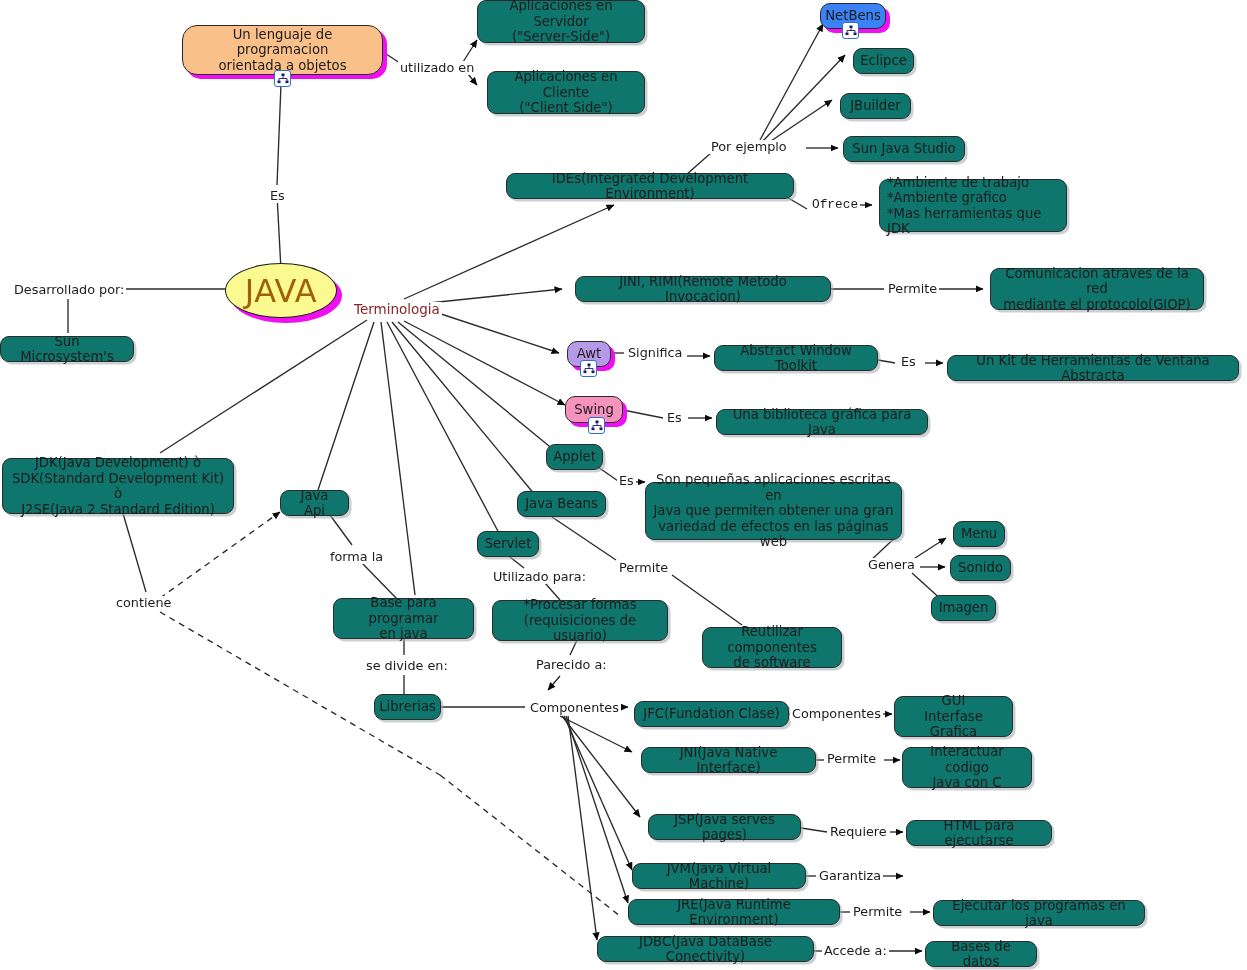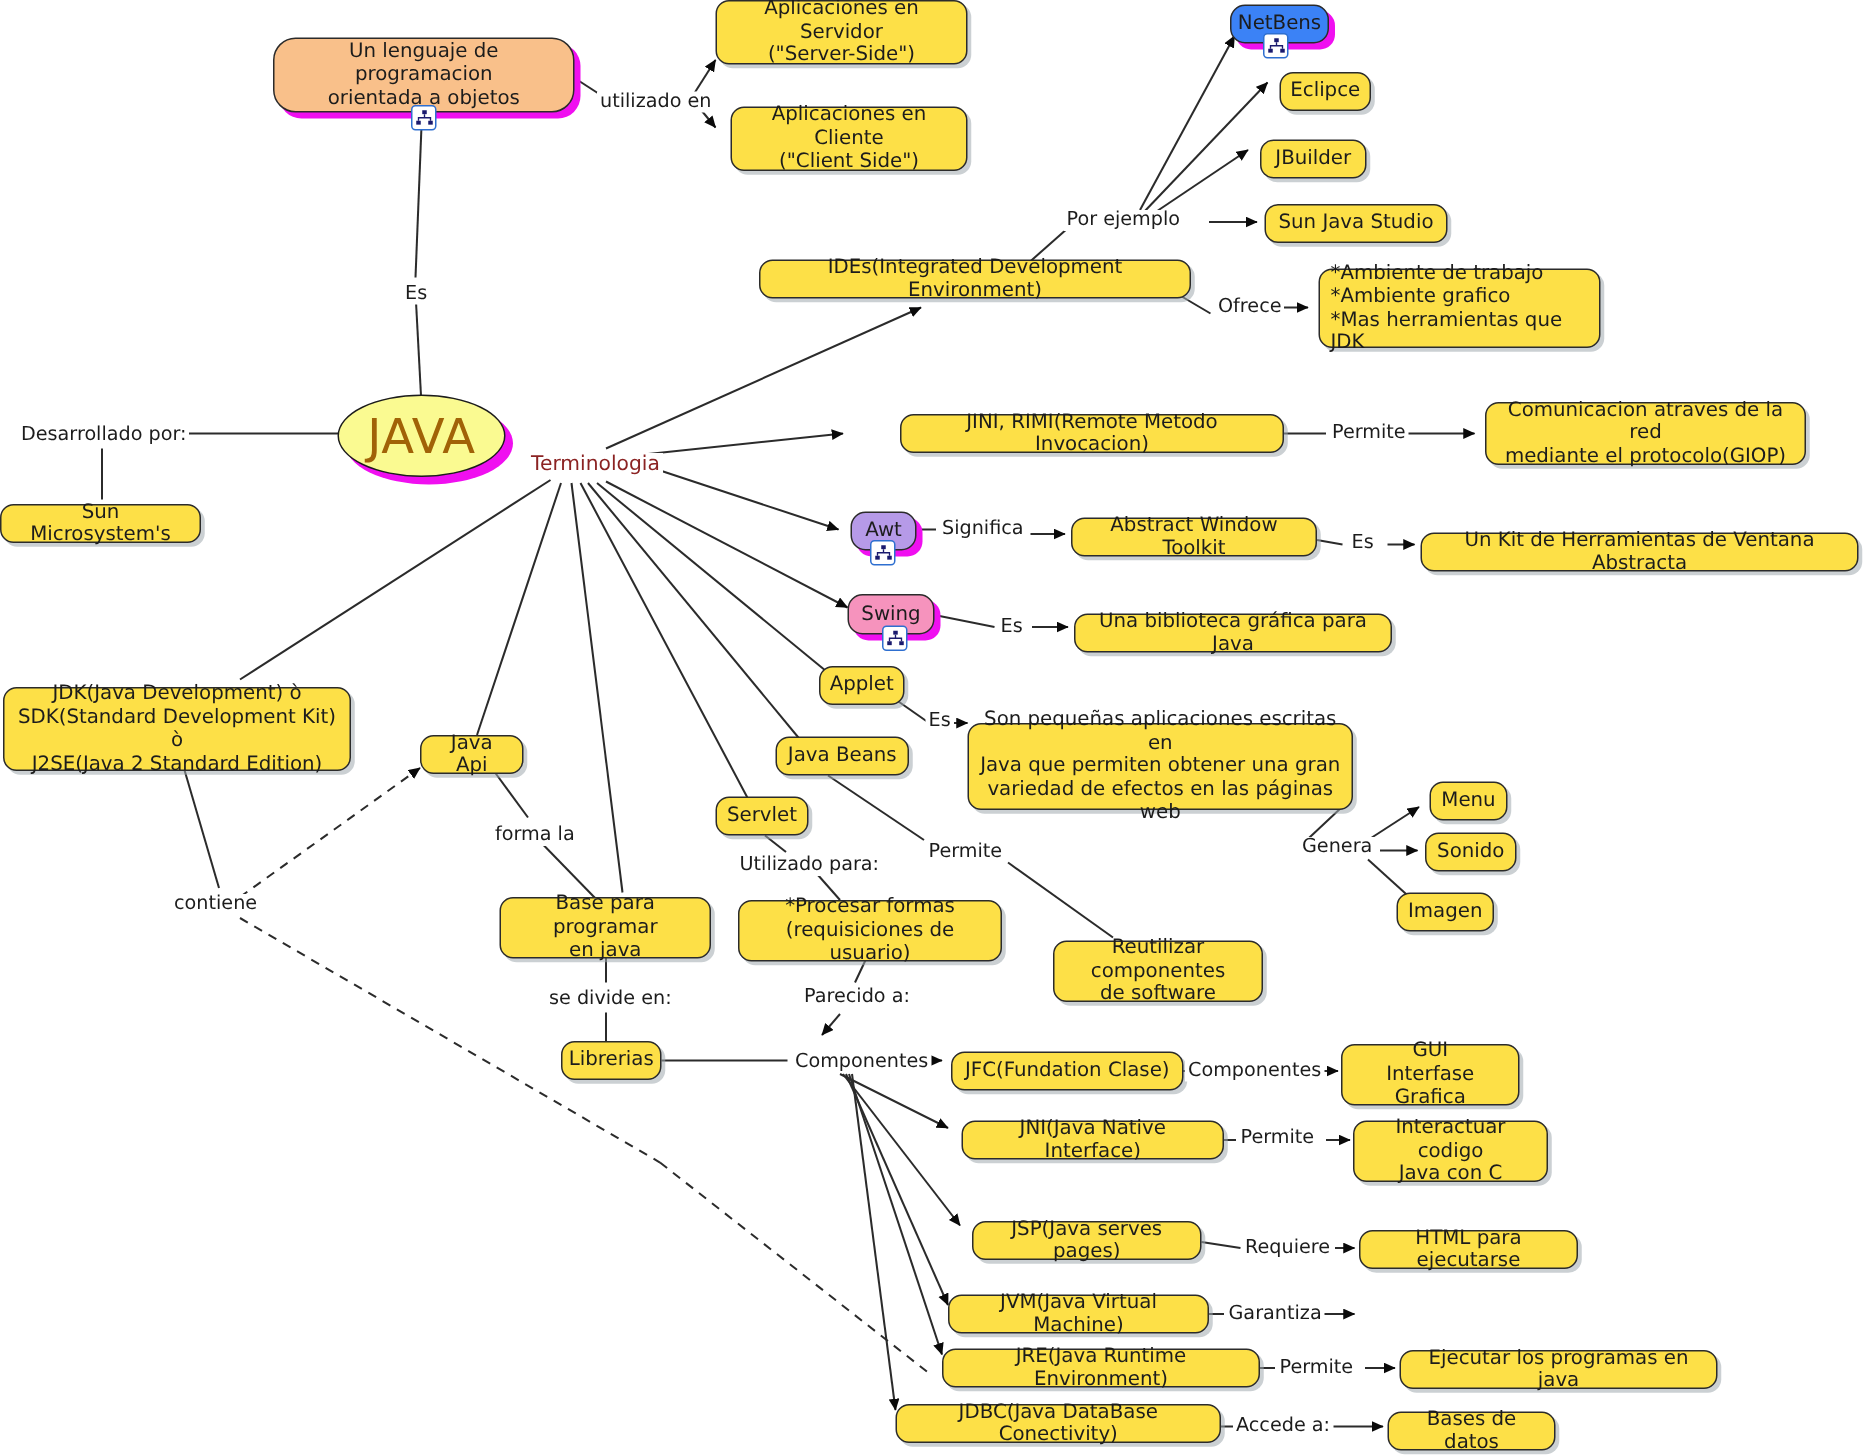--- a/index.html
+++ b/index.html
@@ -18,21 +18,21 @@
   #edges {
     position: absolute;
     left: 0; top: 0;
     width: 1247px;
     height: 970px;
     pointer-events: none;
   }
   .node {
     position: absolute;
     box-sizing: border-box;
-    background: #fde047;
+    background: #0f766e;
     border: 1.3px solid #2b2b2b;
     border-radius: 9px;
     color: #1c1c1c;
     font-size: 13.2px;
     line-height: 15.5px;
     text-align: center;
     display: flex;
     align-items: center;
     justify-content: center;
     padding: 2px 7px;
@@ -230,21 +230,21 @@
 
   <div class="node" style="left:853px; top:48px; width:61px; height:26px;">Eclipce</div>
   <div class="node" style="left:840px; top:93px; width:71px; height:26px;">JBuilder</div>
   <div class="node" style="left:843px; top:136px; width:122px; height:26px;">Sun Java Studio</div>
 
   <div class="node" style="left:506px; top:173px; width:288px; height:26px;">IDEs(Integrated Development Environment)</div>
   <div class="node" style="left:879px; top:179px; width:188px; height:53px; justify-content:flex-start; text-align:left;">*Ambiente  de trabajo
 *Ambiente grafico
 *Mas herramientas que JDK</div>
 
-  <div class="node" style="left:600px; top:276px; width:256px; height:26px;">JINI, RIMI(Remote Metodo Invocacion)</div>
+  <div class="node" style="left:575px; top:276px; width:256px; height:26px;">JINI, RIMI(Remote Metodo Invocacion)</div>
   <div class="node" style="left:990px; top:268px; width:214px; height:42px;">Comunicacion  atraves de la red
 mediante el protocolo(GIOP)</div>
 
   <div class="node purple shadow-magenta" style="left:567px; top:341px; width:44px; height:26px;">Awt</div>
   <div class="mini-icon" style="left:580px; top:360px;">
     <svg width="12" height="12" viewBox="0 0 12 12">
         <rect x="4.5" y="0.5" width="3" height="2.6" fill="#1a1a6e"></rect>
         <rect x="0.5" y="7.5" width="3" height="2.6" fill="#1a1a6e"></rect>
         <rect x="8.5" y="7.5" width="3" height="2.6" fill="#1a1a6e"></rect>
         <path d="M6,3.1 L6,5.5 M2,7.5 L2,5.5 L10,5.5 L10,7.5" stroke="#1a1a6e" stroke-width="0.9" fill="none"></path>
@@ -308,21 +308,21 @@
 
   <div class="node" style="left:628px; top:899px; width:212px; height:26px;">JRE(Java Runtime  Environment)</div>
   <div class="node" style="left:933px; top:900px; width:212px; height:26px;">Ejecutar los programas  en java</div>
 
   <div class="node" style="left:597px; top:936px; width:217px; height:26px;">JDBC(Java DataBase Conectivity)</div>
   <div class="node" style="left:925px; top:941px; width:112px; height:26px;">Bases de datos</div>
 
   <div class="link-label" style="left:398px; top:61px;">utilizado en</div>
   <div class="link-label" style="left:268px; top:189px;">Es</div>
   <div class="link-label" style="left:709px; top:140px;">Por ejemplo</div>
-  <div class="link-label" style="left:810px; top:198px;">Ofrece</div>
+  <div class="link-label" style="left:810px; top:198px;font-family:Liberation Mono, monospace;">Ofrece</div>
   <div class="link-label accent" style="left:352px; top:302px;">Terminologia</div>
   <div class="link-label" style="left:886px; top:282px;">Permite</div>
   <div class="link-label" style="left:626px; top:346px;">Significa</div>
   <div class="link-label" style="left:899px; top:355px;">Es</div>
   <div class="link-label" style="left:665px; top:411px;">Es</div>
   <div class="link-label" style="left:617px; top:474px;">Es</div>
   <div class="link-label" style="left:866px; top:558px;">Genera</div>
   <div class="link-label" style="left:12px; top:283px;">Desarrollado por:</div>
   <div class="link-label" style="left:114px; top:596px;">contiene</div>
   <div class="link-label" style="left:328px; top:550px;">forma la</div>

